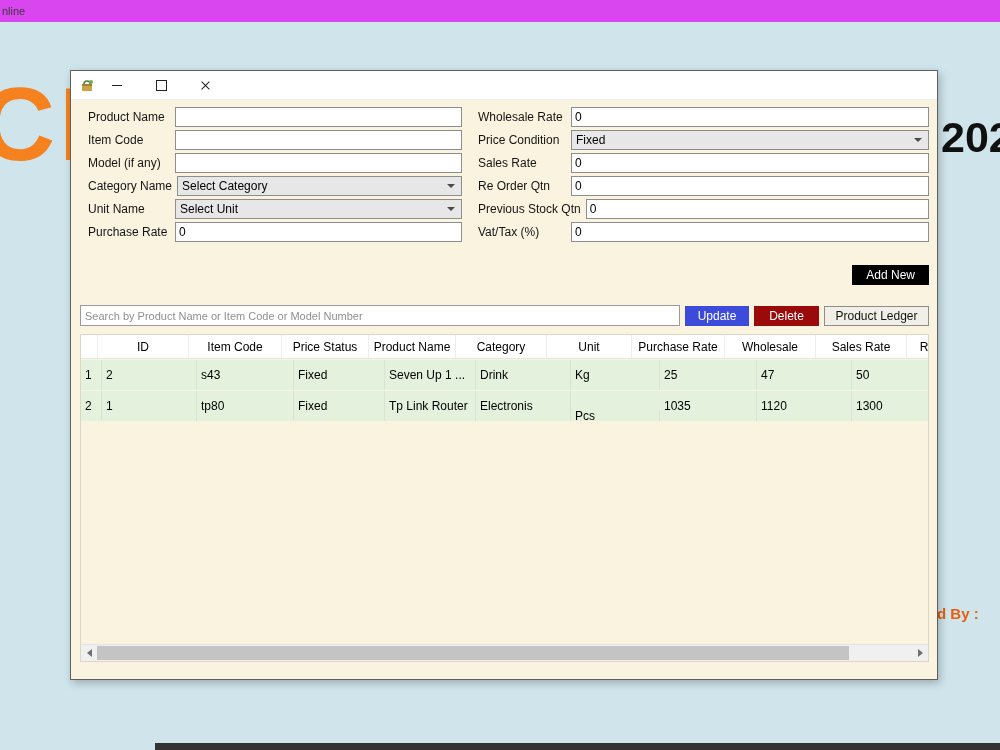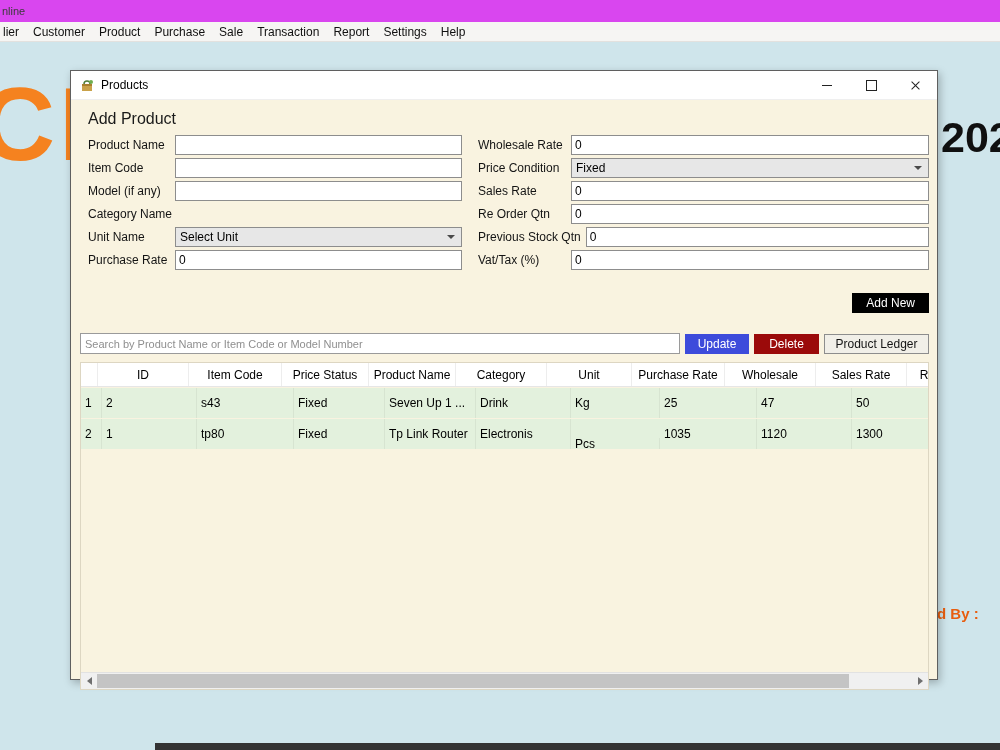--- a/index.html
+++ b/index.html
@@ -62,80 +62,71 @@
 </style>
 </head>
 <body>
 
 <div class="screen">
 
   <div class="top-strip">
     <span class="win-title-frag">nline</span>
   </div>
 
-  <div class="menubar">
-      <span class="menu-item">lier</span>
-      <span class="menu-item">Customer</span>
-      <span class="menu-item">Product</span>
-      <span class="menu-item">Purchase</span>
-      <span class="menu-item">Sale</span>
-      <span class="menu-item">Transaction</span>
-      <span class="menu-item">Report</span>
-      <span class="menu-item">Settings</span>
-      <span class="menu-item">Help</span>
-    </div>
 
   <div class="bg-logo">CE</div>
   <div class="bg-year">202</div>
   <div class="bg-devby">d By :</div>
   <div class="taskbar-frag"></div>
 
   <div class="dialog">
 
     <div class="tbar">
       <span class="tbar-icon">
         <svg width="14" height="14" viewBox="0 0 14 14">
           <rect x="2" y="6" width="10" height="7" fill="#c9a24a"></rect>
           <rect x="2" y="6" width="10" height="2" fill="#a87f2e"></rect>
           <path d="M4 6 C4 2, 10 2, 10 6" fill="none" stroke="#4f7d3a" stroke-width="1.5"></path>
           <circle cx="11" cy="4" r="2" fill="#6fae4e"></circle>
         </svg>
       </span>
-      <span class="tbar-title">Products</span>
       <span class="winbtn">
           <span class="ico-min"></span>
         </span>
       <span class="winbtn">
           <span class="ico-max"></span>
         </span>
       <span class="winbtn">
           <span class="ico-close"></span>
         </span>
     </div>
 
     <div class="dbody">
 
-      <div class="heading">Add Product</div>
 
       <div class="formwrap">
         <div class="fcol left">
           <div class="frow">
             <span class="flabel">Product Name</span>
             <input class="tinput" value="" style="">
           </div>
           <div class="frow">
             <span class="flabel">Item Code</span>
             <input class="tinput" value="" style="">
           </div>
           <div class="frow">
             <span class="flabel">Model (if any)</span>
             <input class="tinput" value="" style="">
           </div>
           <div class="frow">
             <span class="flabel">Category Name</span>
+            <div class="combo">
+              <span>Select Category</span>
+              <span class="chev"></span>
+            </div>
           </div>
           <div class="frow">
             <span class="flabel">Unit Name</span>
             <div class="combo">
               <span>Select Unit</span>
               <span class="chev"></span>
             </div>
           </div>
           <div class="frow">
             <span class="flabel">Purchase Rate</span>

